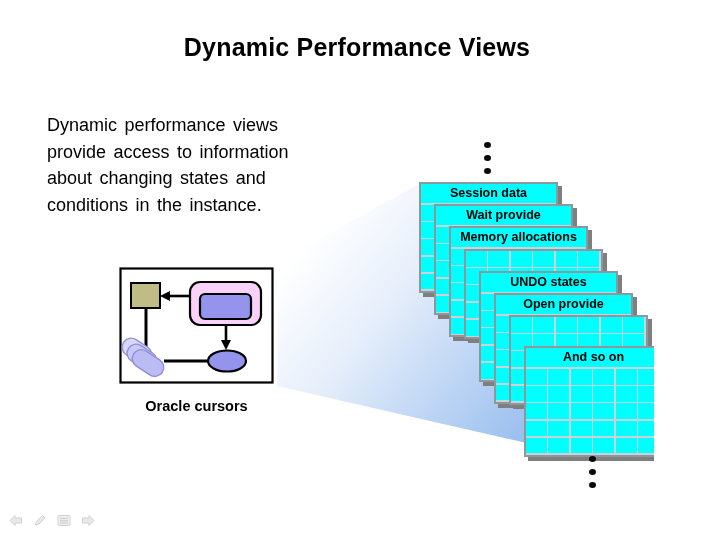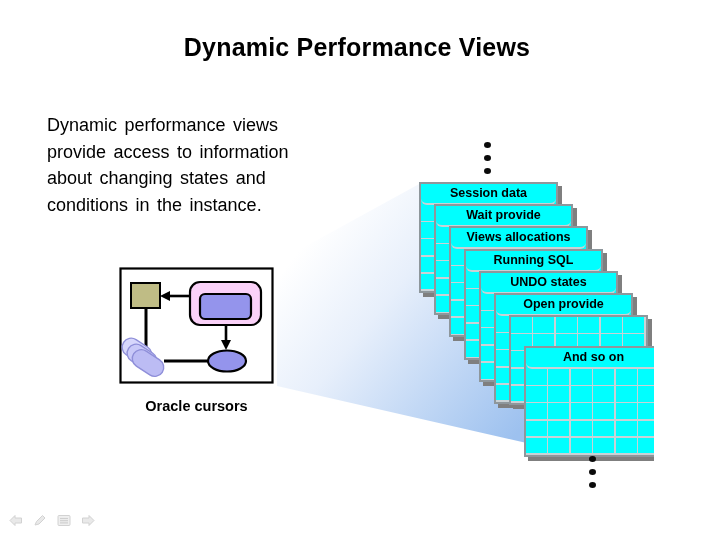--- a/index.html
+++ b/index.html
@@ -17,21 +17,21 @@
   #instance-svg{top:0;left:0;z-index:2;pointer-events:none;}
 
   #diagram-caption{top:398px;left:120px;width:153px;text-align:center;
     font-size:14.5px;font-weight:bold;}
 
   #stack{top:0;left:0;width:718px;height:536px;z-index:3;pointer-events:none;}
   .vcard{position:absolute;width:135px;border:2px solid #8e979c;background:#00ffff;
     box-shadow:4px 4px 0 0 #7f7f7f;}
   .vcard-header{height:19px;line-height:19px;text-align:center;background:#00ffff;
     font-size:12.5px;font-weight:bold;border-bottom:2px solid #c9d2d6;
-    white-space:nowrap;overflow:hidden;border-radius:6px;}
+    white-space:nowrap;overflow:hidden;}
   .vcard-body{height:86px;background:
     repeating-linear-gradient(to right,transparent 0 21px,#c9d2d6 21px 22.5px),
     repeating-linear-gradient(to bottom,transparent 0 15.7px,#c9d2d6 15.7px 17.2px),
     #00ffff;}
 
   .dots{z-index:4;display:flex;flex-direction:column;align-items:center;}
   .dots span{display:block;width:7px;height:6px;border-radius:50%;background:#0a0a0a;
     margin-bottom:7px;}
   #dots-top{left:484px;top:142px;}
   #dots-bottom{left:589px;top:456px;}
@@ -99,25 +99,24 @@
   <div class="abs" id="stack">
       <div class="vcard" style="left: 419px; top: 182px; z-index: 10;">
       <div class="vcard-header">Session data</div>
       <div class="vcard-body"></div>
     </div>
       <div class="vcard" style="left: 434px; top: 204.2px; z-index: 11;">
       <div class="vcard-header">Wait provide</div>
       <div class="vcard-body"></div>
     </div>
       <div class="vcard" style="left: 449px; top: 226.4px; z-index: 12;">
-      <div class="vcard-header">Views allocations</div>
+      <div class="vcard-header">Memory allocations</div>
       <div class="vcard-body"></div>
     </div>
       <div class="vcard" style="left: 464px; top: 248.6px; z-index: 13;">
-      <div class="vcard-header">Running SQL</div>
       <div class="vcard-body"></div>
     </div>
       <div class="vcard" style="left: 479px; top: 270.8px; z-index: 14;">
       <div class="vcard-header">UNDO states</div>
       <div class="vcard-body"></div>
     </div>
       <div class="vcard" style="left: 494px; top: 293px; z-index: 15;">
       <div class="vcard-header">Open provide</div>
       <div class="vcard-body"></div>
     </div>

